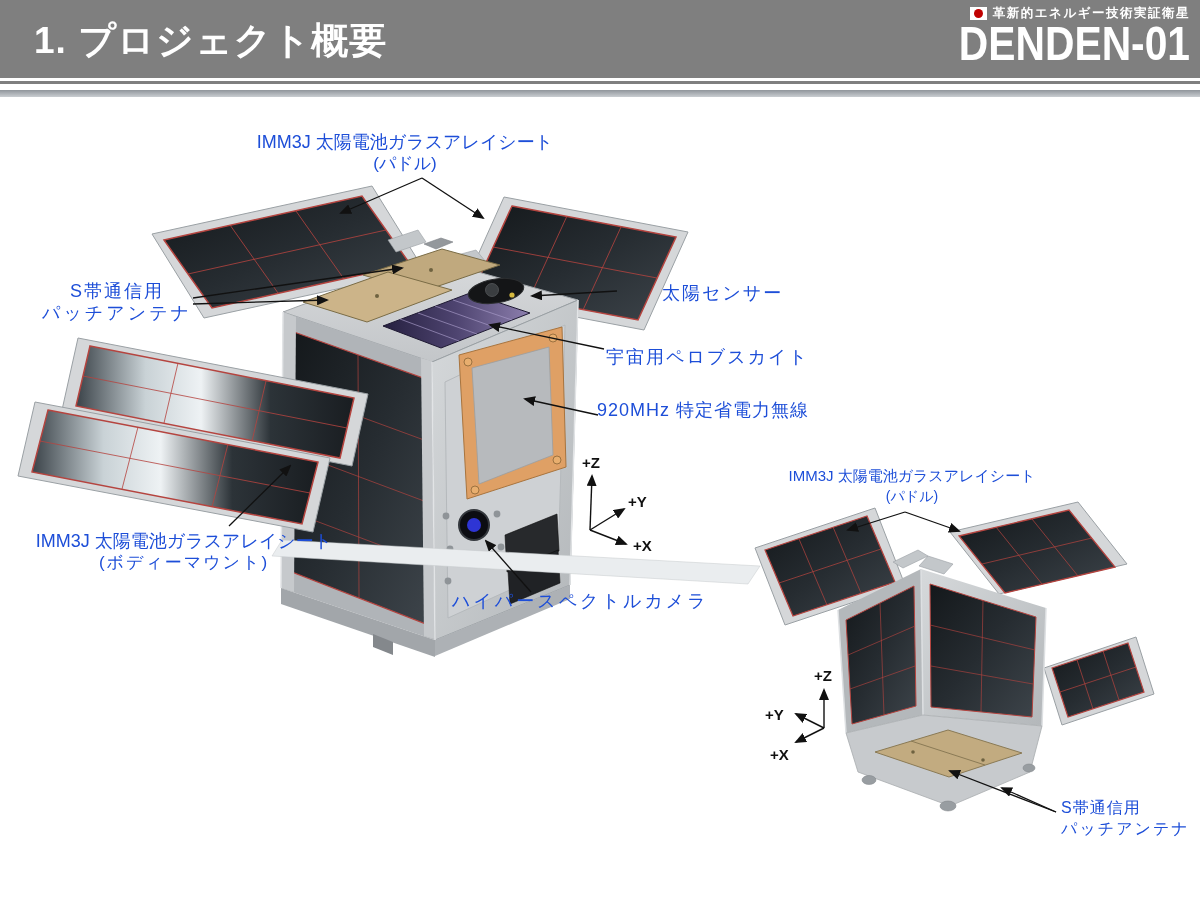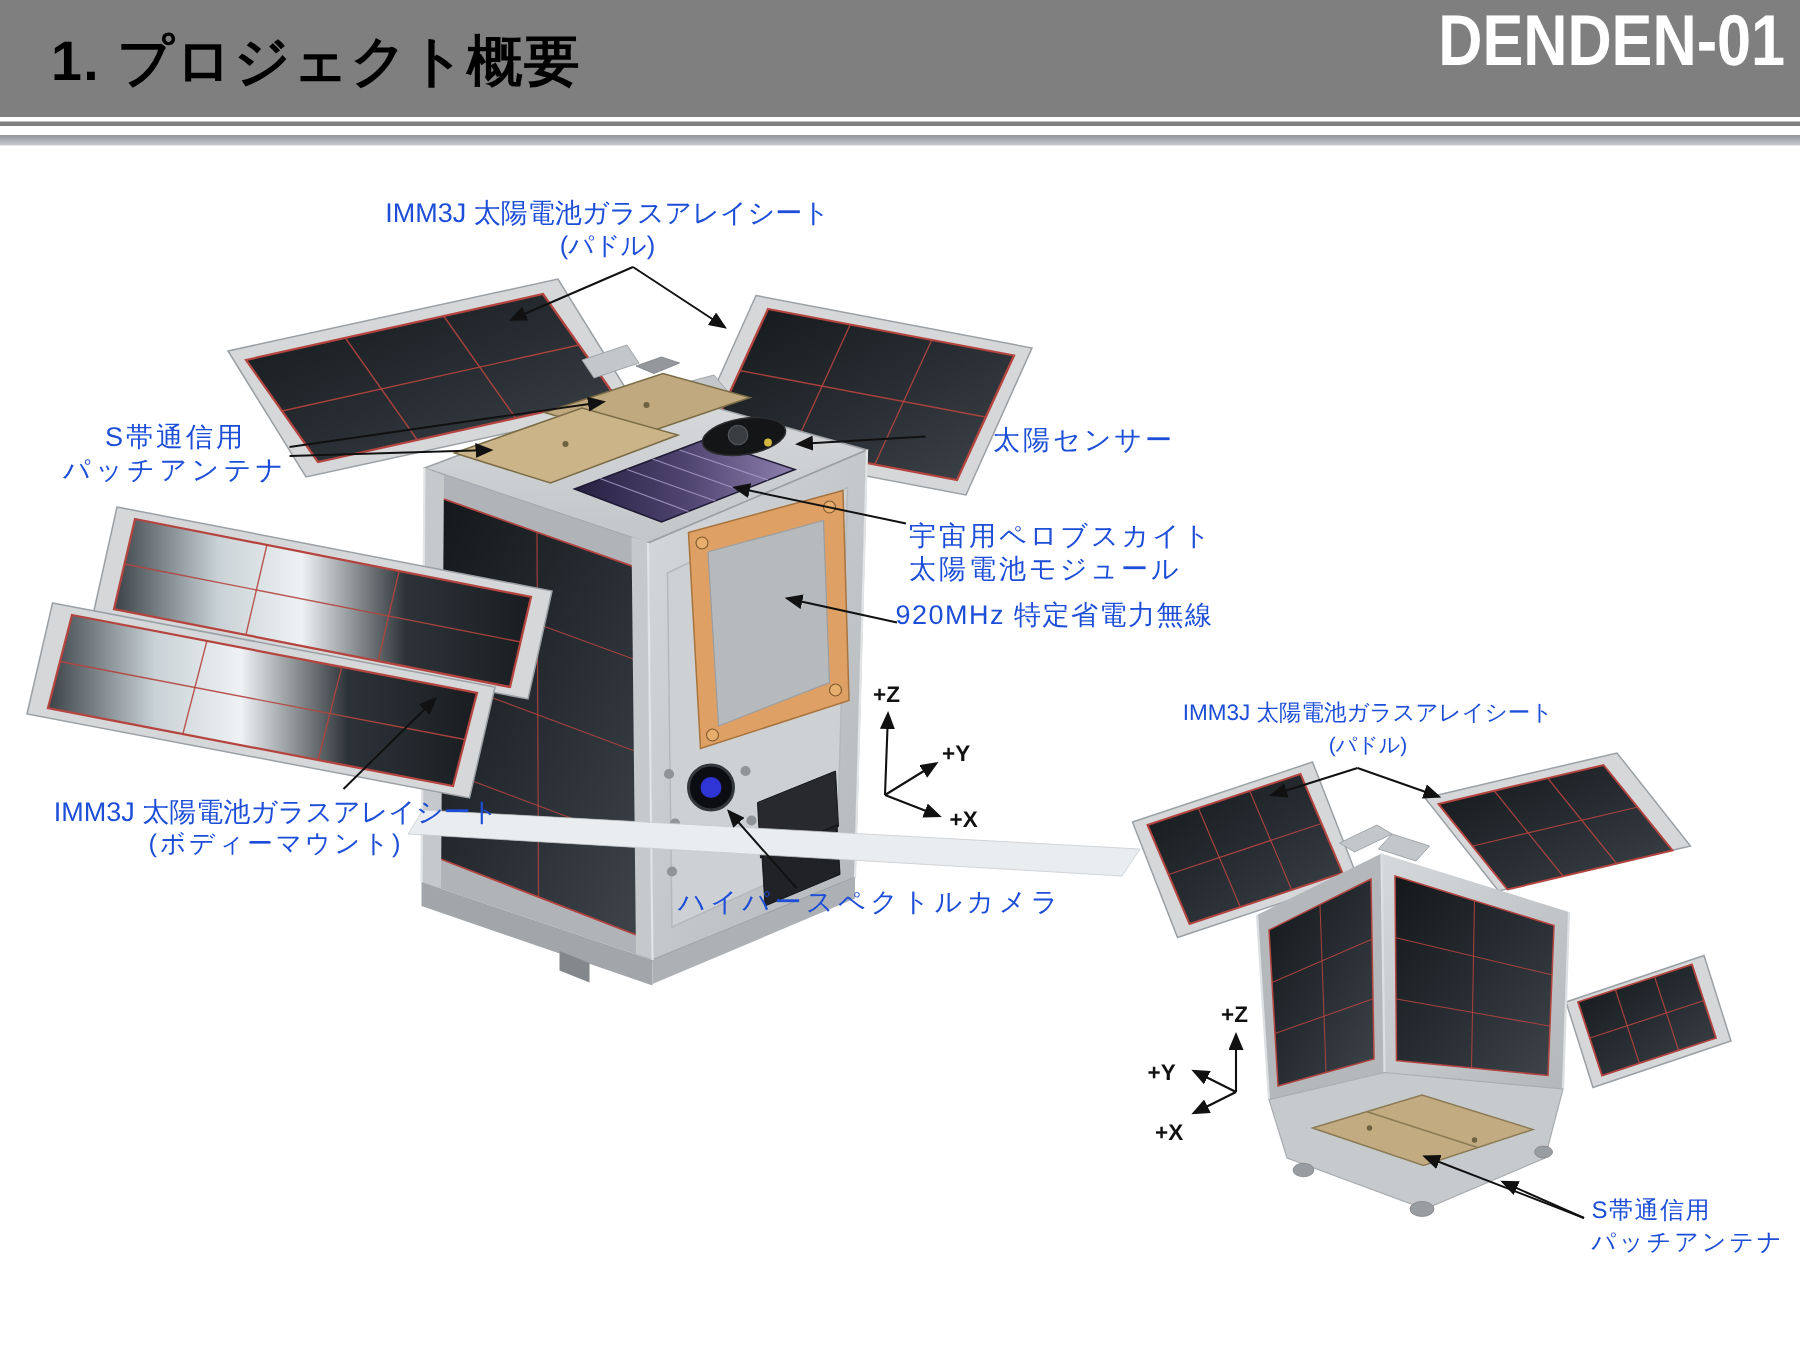--- a/index.html
+++ b/index.html
@@ -3,21 +3,21 @@
 <meta charset="utf-8">
 <style>
   html,body{margin:0;padding:0;}
   body{
     width:1200px;height:900px;position:relative;overflow:hidden;background:#ffffff;
     font-family:"Liberation Sans","DejaVu Sans",sans-serif;
   }
   
   .header{position:absolute;left:0;top:0;width:1200px;height:84px;background:#7f7f7f;}
   .header::after{content:"";position:absolute;left:0;bottom:3px;width:100%;height:3px;background:#ffffff;}
-  .title{position:absolute;left:34px;top:16px;font-size:37px;font-weight:bold;color:#000000;letter-spacing:1px;}
+  .title{position:absolute;left:34px;top:16px;font-size:37px;font-weight:bold;color:#ffffff;letter-spacing:1px;}
   .logo{position:absolute;right:10px;top:5px;text-align:right;color:#ffffff;}
   .logo-top{display:flex;align-items:center;justify-content:flex-end;gap:6px;height:16px;}
   .flag{display:inline-block;width:17px;height:13px;background:#ffffff;position:relative;}
   .flag::after{content:"";position:absolute;left:50%;top:50%;width:9px;height:9px;margin:-4.5px 0 0 -4.5px;border-radius:50%;background:#c00000;}
   .tagline{font-size:12.5px;font-weight:bold;letter-spacing:1.5px;white-space:nowrap;}
   .logo-name{font-size:48px;font-weight:bold;line-height:46px;letter-spacing:0px;transform:scaleX(0.85);transform-origin:100% 50%;margin-top:0px;white-space:nowrap;}
   .header-rule{position:absolute;left:0;top:90px;width:1200px;height:7px;background:linear-gradient(to bottom,#90959b,#c9cdd1);}
   .lab{position:absolute;color:#1d4ed8;font-size:18px;line-height:22px;white-space:nowrap;}
   .center{text-align:center;}
   .ls1{letter-spacing:1px;}.ls2{letter-spacing:2px;}.ls3{letter-spacing:3px;}
@@ -25,20 +25,24 @@
   .small{font-size:15px;line-height:20px;}
   .small .l2{font-size:14px;}
   .sb2{font-size:16px;line-height:21px;}
 </style>
 </head>
 <body>
 
 <div class="header">
   <div class="title">1. プロジェクト概要</div>
   <div class="logo">
+    <div class="logo-top">
+      <span class="flag"></span>
+      <span class="tagline">革新的エネルギー技術実証衛星</span>
+    </div>
     <div class="logo-name">DENDEN-01</div>
   </div>
 </div>
 <div class="header-rule"></div>
 
 <svg style="position:absolute;left:0;top:0;" width="1200" height="900" viewBox="0 0 1200 900">
   <defs>
     <marker id="ah" markerWidth="12" markerHeight="10" refX="10" refY="5" orient="auto" markerUnits="userSpaceOnUse">
       <path d="M0,0 L12,5 L0,10 z" fill="#111"></path>
     </marker>
@@ -270,21 +274,20 @@
   <div>S帯通信用</div>
   <div class="ls3">パッチアンテナ</div>
 </div>
 
 <div class="lab ls2" style="left:620px;top:282px;margin-left:42px;">
   <div>太陽センサー</div>
 </div>
 
 <div class="lab ls2" style="left:606px;top:334px;margin-top:12px;">
   <div>宇宙用ペロブスカイト</div>
-  <div>太陽電池モジュール</div>
 </div>
 
 <div class="lab ls1" style="left:597px;top:399px;">
   <div>920MHz 特定省電力無線</div>
 </div>
 
 <div class="lab center" style="left:16px;top:530px;width:336px;">
   <div>IMM3J 太陽電池ガラスアレイシート</div>
   <div class="l2 ls2">(ボディーマウント)</div>
 </div>

